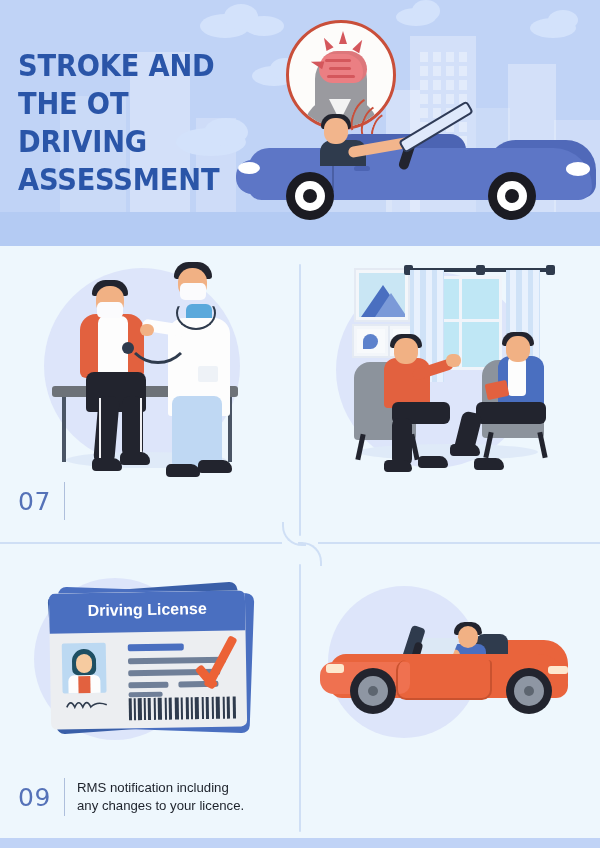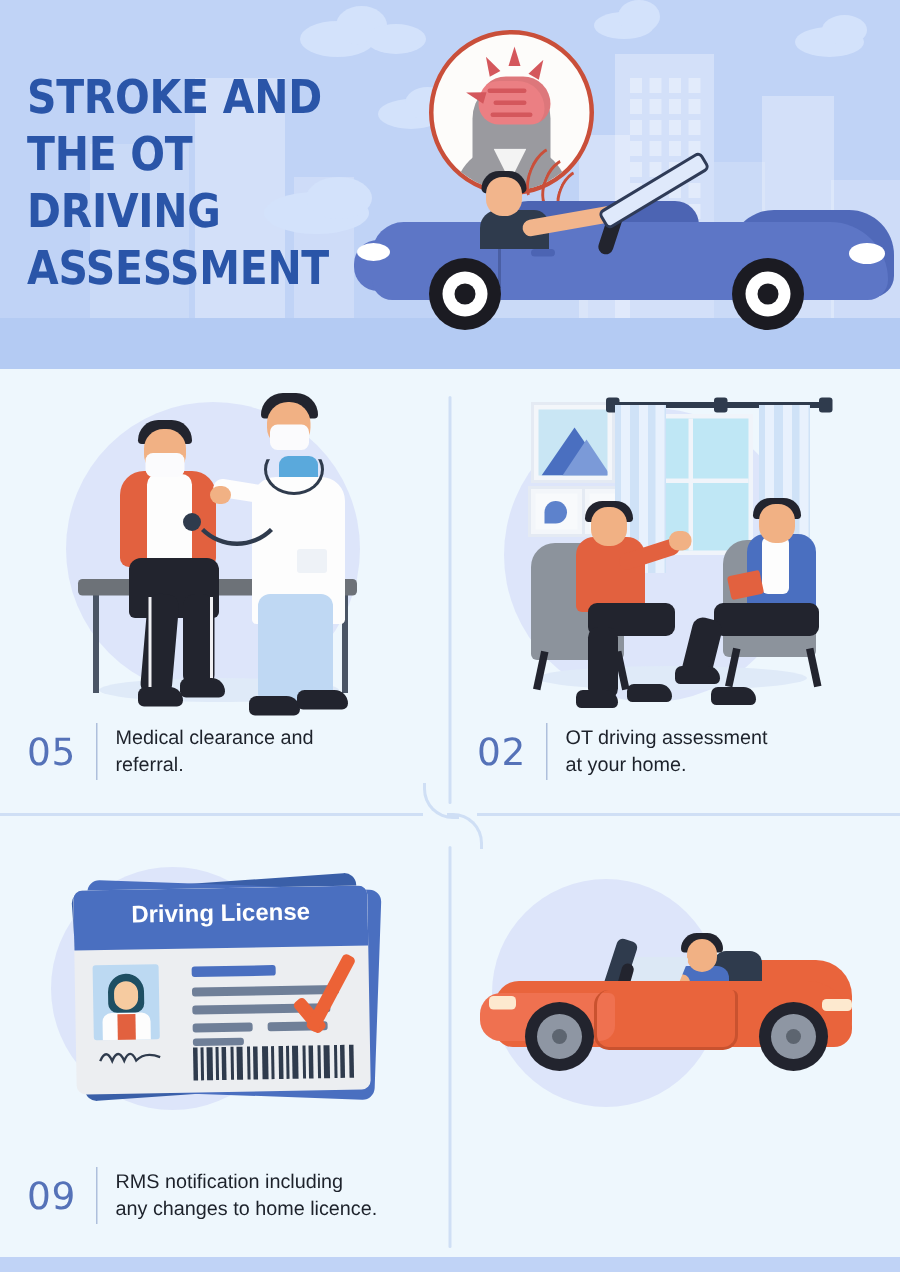--- a/index.html
+++ b/index.html
@@ -564,24 +564,22 @@
         <div class="dr-mask"></div>
         <div class="dr-arm"></div>
         <div class="dr-hand"></div>
         <div class="steth" style="left:176px; top:50px; width:36px; height:30px; border-top-color:transparent; clip-path:inset(30% 0 0 0);"></div>
         <div class="steth-bell"></div>
         <div class="steth" style="left:124px; top:68px; width:62px; height:44px; border-width:3px; border-color:transparent transparent #2f3b4d transparent; border-radius:0 0 40px 40px;"></div>
         <div class="shoe" style="left:166px; top:218px; width:34px; height:13px;"></div>
         <div class="shoe" style="left:198px; top:214px; width:34px; height:13px;"></div>
       </div>
       <div class="caption">
-        <div class="stepnum">05</div>
+        <div class="stepnum">07</div>
         <div class="sep"></div>
-        <div class="steptext">Medical clearance and
-referral.</div>
       </div>
     </div>
 
     <div class="cell c2">
       <div class="art">
         <div class="blob" style="left:36px; top:26px; width:196px; height:196px;"></div>
         <div class="shadow-ell" style="left:58px; top:198px; width:180px; height:16px;"></div>
 
         <div class="pic-frame" style="left:54px; top:22px; width:52px; height:50px;">
           <div class="pic-inner">
@@ -640,26 +638,20 @@
 
         <div class="m2-body"></div>
         <div class="m2-shirt"></div>
         <div class="m2-hair"></div>
         <div class="m2-head"></div>
         <div class="m2-book"></div>
         <div class="m2-lap"></div>
         <div class="m2-shin"></div>
         <div class="shoe" style="left:150px; top:198px; width:30px; height:12px;"></div>
         <div class="shoe" style="left:174px; top:212px; width:30px; height:12px;"></div>
-      </div>
-      <div class="caption">
-        <div class="stepnum">02</div>
-        <div class="sep"></div>
-        <div class="steptext">OT driving assessment
-at your home.</div>
       </div>
     </div>
 
     <div class="cell c3">
       <div class="art">
         <div class="blob" style="left:34px; top:36px; width:162px; height:162px;"></div>
 
         <div class="lic-back2"></div>
         <div class="lic-back1"></div>
         <div class="lic-card">
@@ -703,21 +695,21 @@
           <svg class="sig" viewBox="0 0 44 14">
             <path d="M2 10 Q6 1 10 10 Q14 1 18 10 Q22 1 26 10 Q32 4 42 8" fill="none" stroke="#2f3b4d" stroke-width="1.6"></path>
           </svg>
         </div>
         <div class="check"></div>
       </div>
       <div class="caption">
         <div class="stepnum">09</div>
         <div class="sep"></div>
         <div class="steptext">RMS notification including
-any changes to home licence.</div>
+any changes to your licence.</div>
       </div>
     </div>
 
     <div class="cell c4">
       <div class="art">
         <div class="blob" style="left:28px; top:44px; width:152px; height:152px;"></div>
 
         <div class="oc-rear"></div>
         <div class="oc-seat"></div>
         <div class="oc-drv-body"></div>

